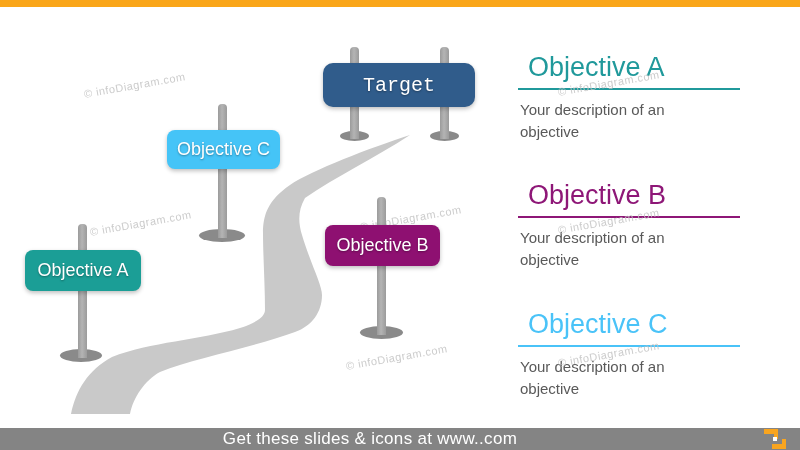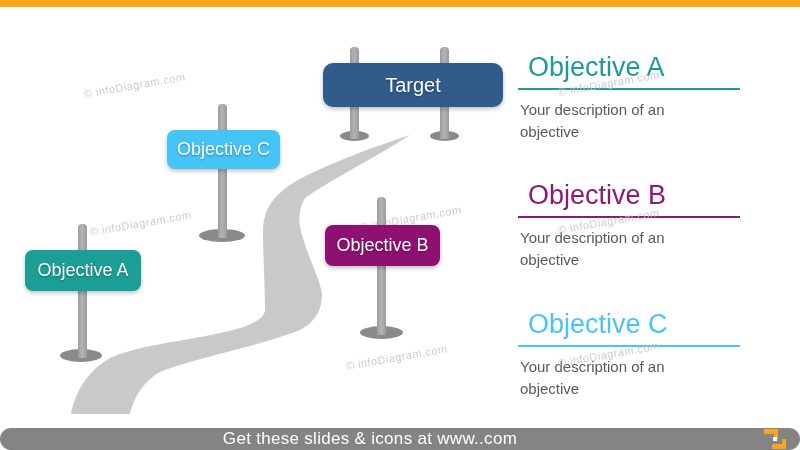--- a/index.html
+++ b/index.html
@@ -43,40 +43,40 @@
   .base-t1{left:340px;top:131px;width:29px;height:10px;}
   .base-t2{left:430px;top:131px;width:29px;height:10px;}
 
   
   .sign{
     position:absolute;z-index:4;border-radius:8px;color:#ffffff;
     display:flex;align-items:center;justify-content:center;
     font-size:18px;text-shadow:0 1px 2px rgba(0,0,0,.35);
     box-shadow:0 2px 4px rgba(0,0,0,.25);
   }
-  .sign-target{left:323px;top:63px;width:180px;height:44px;font-size:20px;border-radius:10px;}
+  .sign-target{left:323px;top:63px;width:152px;height:44px;font-size:20px;border-radius:10px;font-family:Liberation Mono, monospace;}
   .sign-c{left:167px;top:130px;width:113px;height:39px;}
   .sign-b{left:325px;top:225px;width:115px;height:41px;}
   .sign-a{left:25px;top:250px;width:116px;height:41px;}
 
   
   .panel{position:absolute;left:518px;top:0;width:224px;z-index:2;}
   .section{position:absolute;left:0;width:224px;}
   .section-a{top:52px;}
   .section-b{top:180px;}
   .section-c{top:309px;}
   .sec-title{font-size:27px;font-weight:400;padding-left:10px;line-height:1.15;}
   .sec-line{height:2px;width:222px;margin-top:5px;}
   .sec-desc{margin-top:9px;padding-left:2px;font-size:15px;line-height:1.45;color:#595959;width:180px;}
 
   
   .footer{
     position:absolute;left:0;bottom:0;width:800px;height:22px;background:#848484;z-index:7;
     display:flex;align-items:center;justify-content:center;color:#ffffff;font-size:17px;
-    padding-right:60px;box-sizing:border-box;letter-spacing:.3px;border-radius:11px;
+    padding-right:60px;box-sizing:border-box;letter-spacing:.3px;
   }
   .footer .brand{font-weight:700;}
   .logo{position:absolute;right:13px;bottom:1px;width:23px;height:20px;z-index:8;}
   .logo div{position:absolute;background:#F9A51F;}
   .logo .l-t1{left:0;top:0;width:14px;height:5px;}
   .logo .l-t2{left:10px;top:0;width:4px;height:10px;}
   .logo .l-b1{left:8px;top:15px;width:14px;height:5px;}
   .logo .l-b2{left:18px;top:10px;width:4px;height:10px;}
   .logo .l-dot{left:9px;top:8px;width:4px;height:4px;background:#ffffff;}
 </style>

